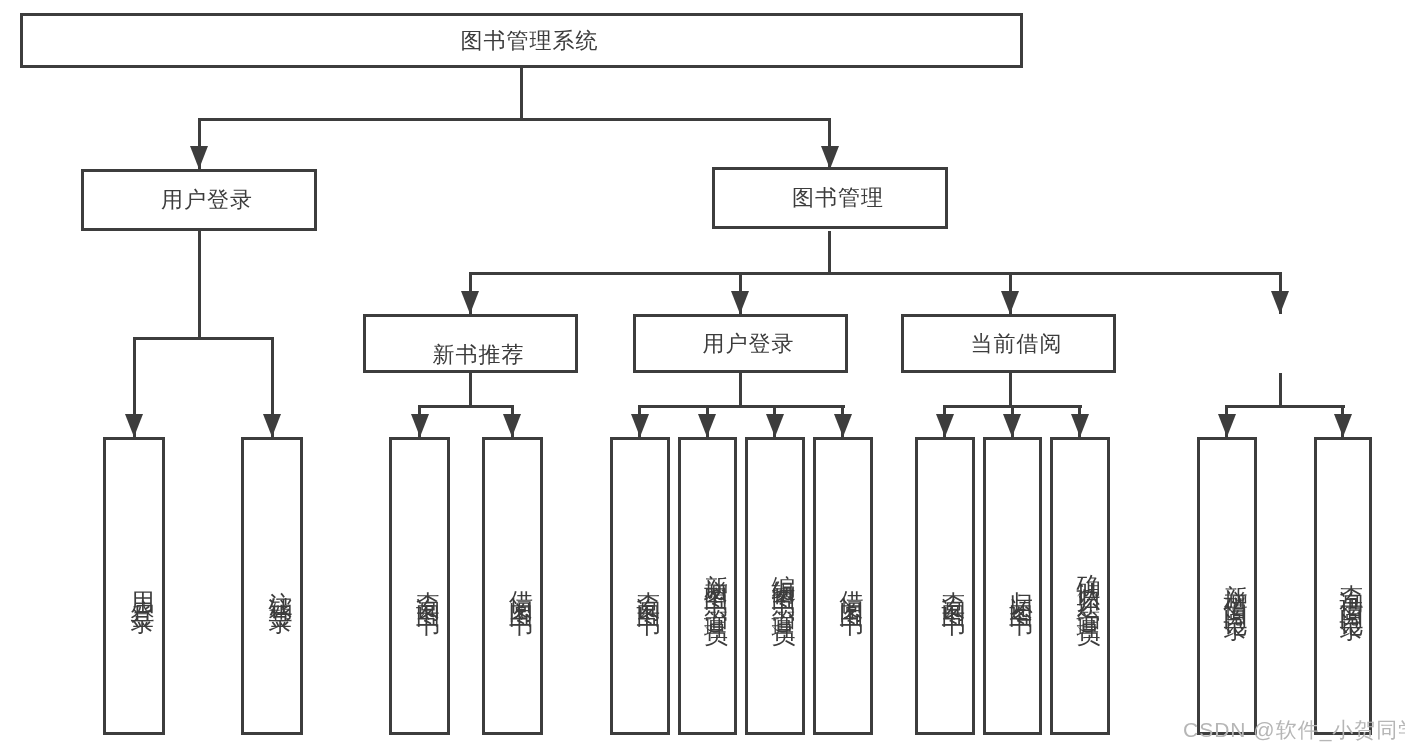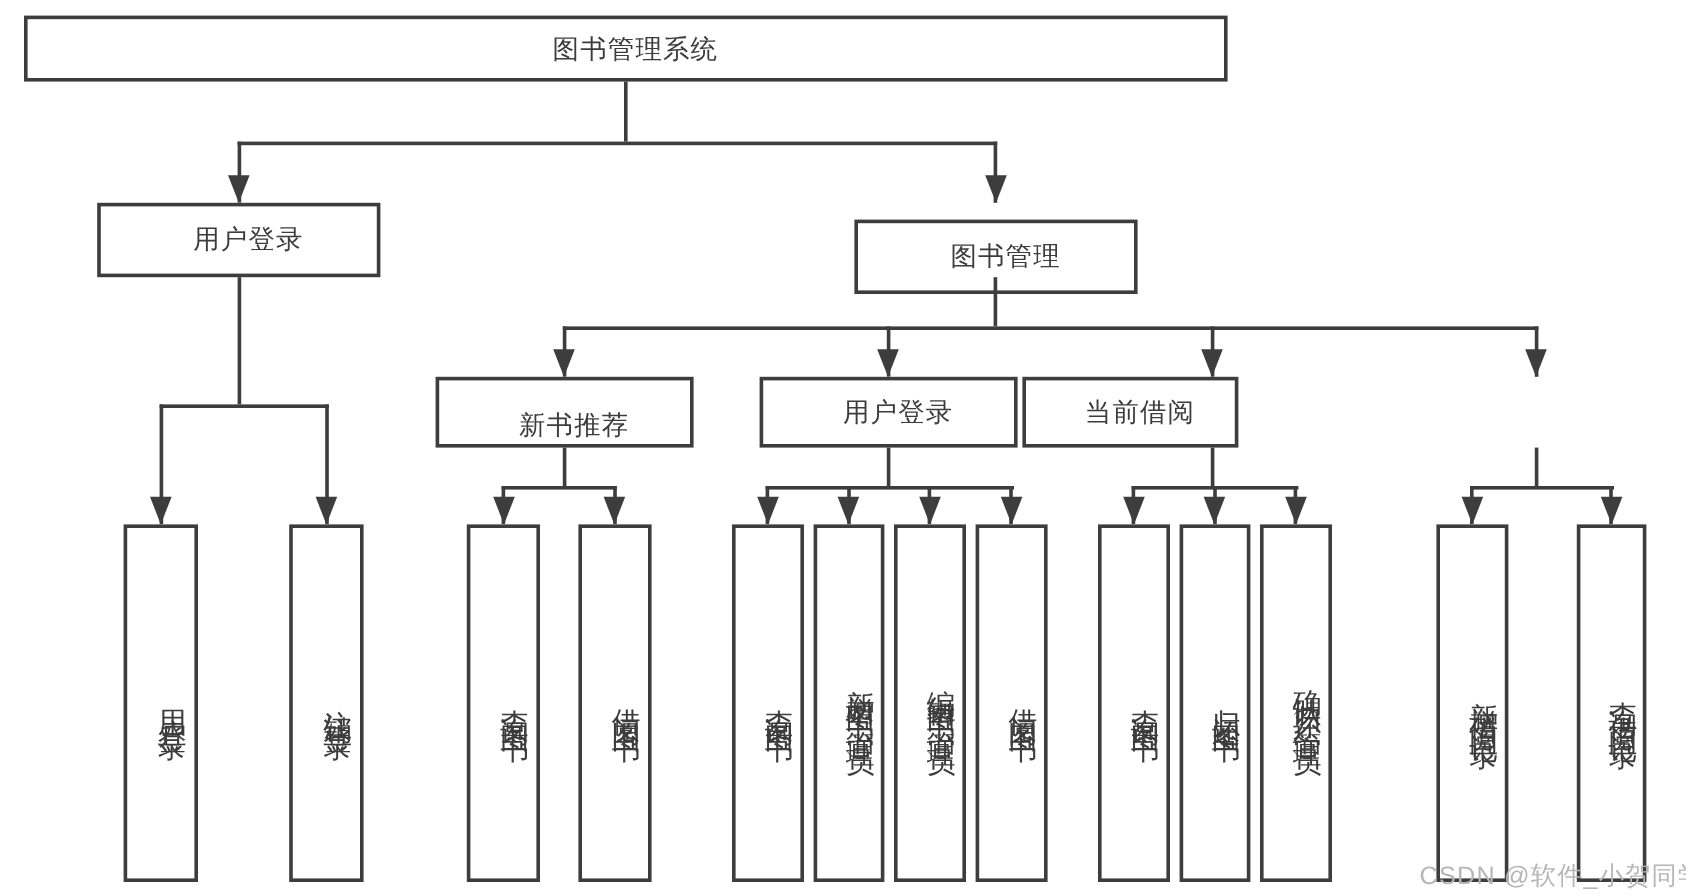--- a/index.html
+++ b/index.html
@@ -41,21 +41,21 @@
     <div class="hl" style="left:198px;top:118px;width:633px;"></div>
     <div class="vl" style="left:198px;top:118px;height:51px;"></div>
     <div class="ar" style="left:190px;top:146px;"></div>
     <div class="vl" style="left:828px;top:118px;height:51px;"></div>
     <div class="ar" style="left:821px;top:146px;"></div>
   </div>
 
   <div class="node" style="left:81px;top:169px;width:236px;height:62px;">
     <span>用户登录</span>
   </div>
-  <div class="node" style="left:712px;top:183px;width:236px;height:62px;">
+  <div class="node" style="left:712px;top:167px;width:236px;height:62px;">
     <span>图书管理</span>
   </div>
 
   <div>
     <div class="vl" style="left:198px;top:231px;height:106px;"></div>
     <div class="hl" style="left:133px;top:337px;width:141px;"></div>
     <div class="vl" style="left:133px;top:337px;height:100px;"></div>
     <div class="ar" style="left:125px;top:414px;"></div>
     <div class="vl" style="left:271px;top:337px;height:100px;"></div>
     <div class="ar" style="left:263px;top:414px;"></div>
@@ -73,21 +73,21 @@
     <div class="vl" style="left:1279px;top:272px;height:42px;"></div>
     <div class="ar" style="left:1271px;top:291px;"></div>
   </div>
 
   <div class="node" style="left:363px;top:314px;width:215px;height:59px;align-items:flex-end;">
     <span>新书推荐</span>
   </div>
   <div class="node" style="left:633px;top:314px;width:215px;height:59px;">
     <span>用户登录</span>
   </div>
-  <div class="node" style="left:852px;top:314px;width:180px;height:59px;font-family:Liberation Mono, monospace;">
+  <div class="node" style="left:901px;top:314px;width:215px;height:59px;font-family:Liberation Mono, monospace;">
     <span>当前借阅</span>
   </div>
 
   <div>
     <div class="vl" style="left:469px;top:373px;height:32px;"></div>
     <div class="hl" style="left:418px;top:405px;width:96px;"></div>
     <div class="vl" style="left:418px;top:405px;height:32px;"></div>
     <div class="ar" style="left:411px;top:414px;"></div>
     <div class="vl" style="left:511px;top:405px;height:32px;"></div>
     <div class="ar" style="left:503px;top:414px;"></div>

